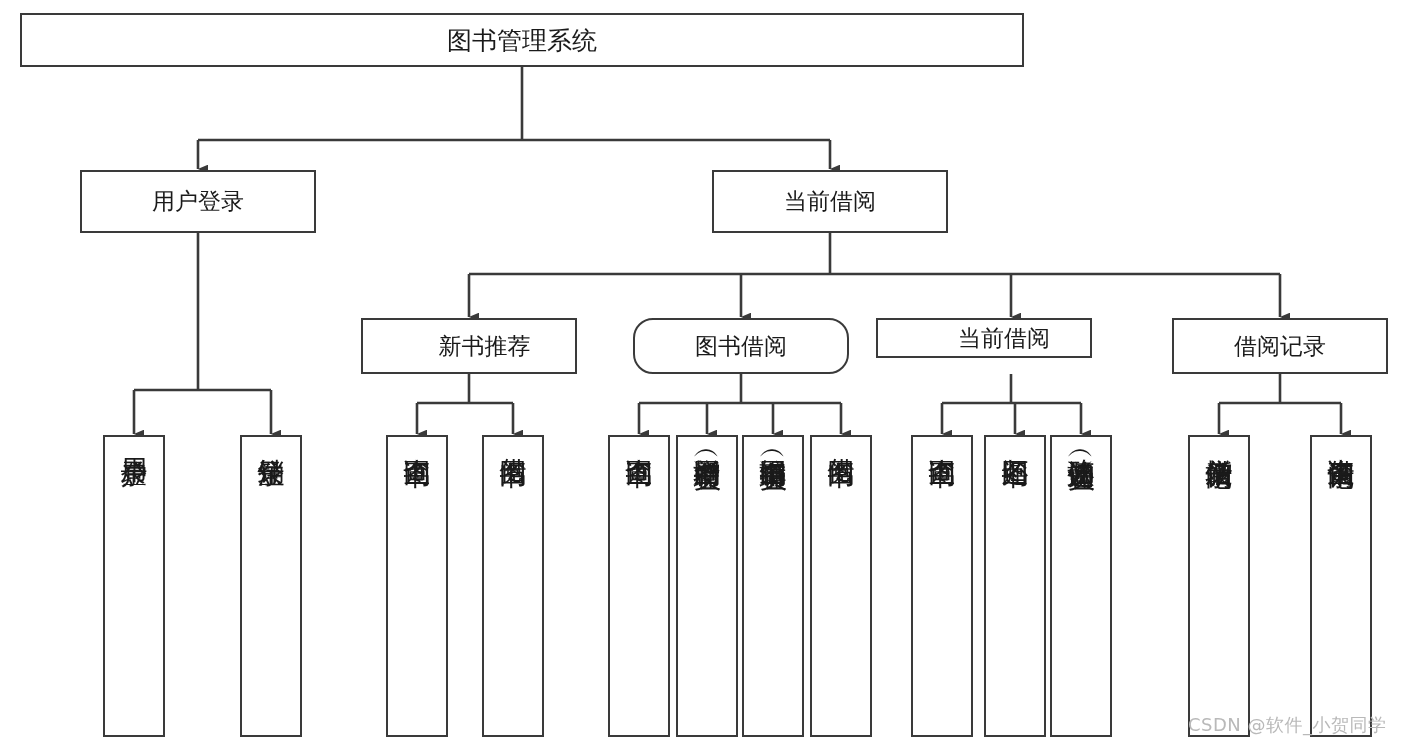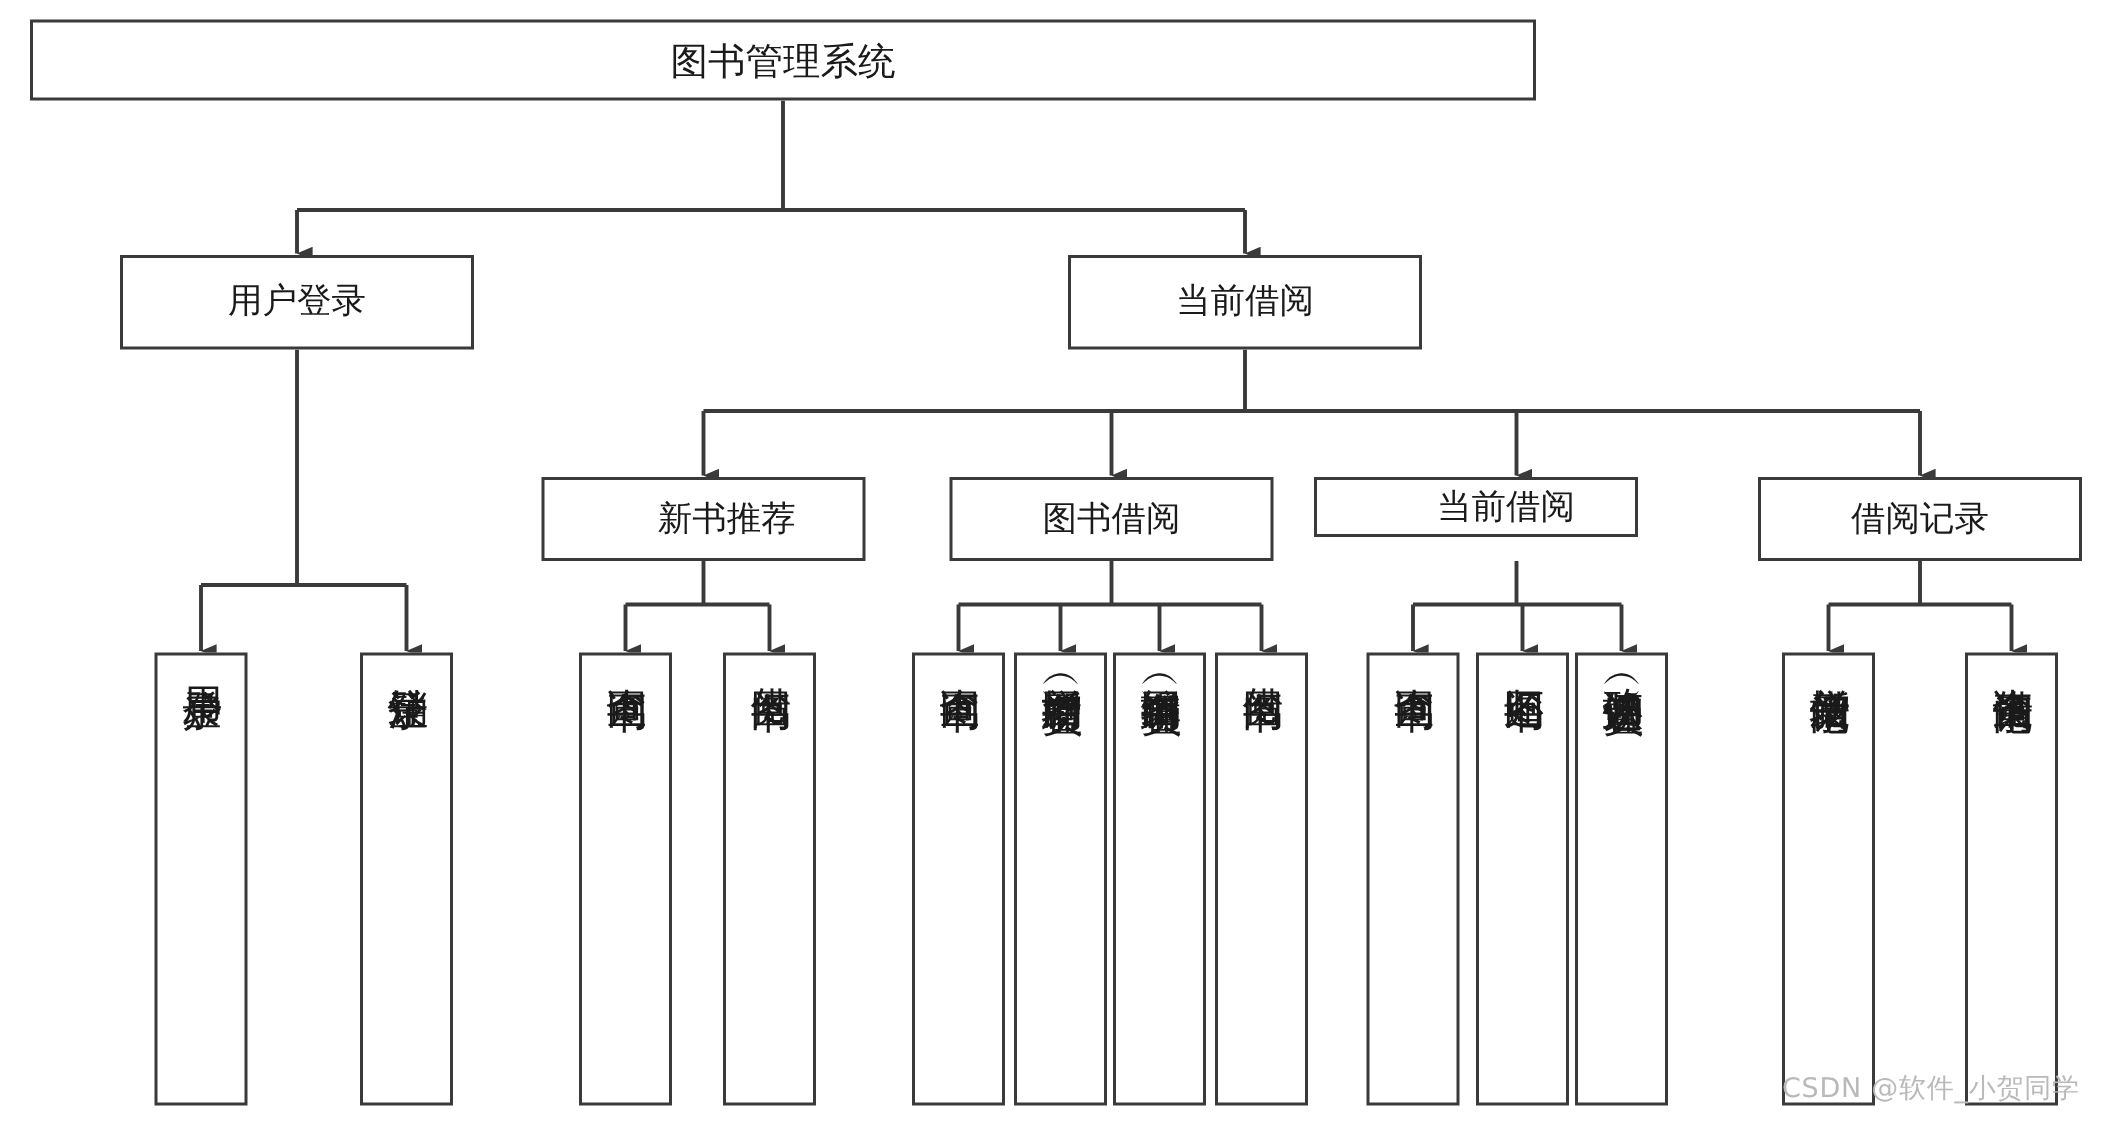--- a/index.html
+++ b/index.html
@@ -131,21 +131,21 @@
       </div>
       <div class="node lvl-mid" style="left: 80px; top: 170px; width: 236px; height: 63px;">
         <span class="node-label">用户登录</span>
       </div>
       <div class="node lvl-mid" style="left: 712px; top: 170px; width: 236px; height: 63px;">
         <span class="node-label">当前借阅</span>
       </div>
       <div class="node lvl-mid" style="left: 361px; top: 318px; width: 216px; height: 56px; padding-left: 31px;">
         <span class="node-label">新书推荐</span>
       </div>
-      <div class="node lvl-mid" style="left: 633px; top: 318px; width: 216px; height: 56px;">
+      <div class="node lvl-mid" style="left: 633px; top: 318px; width: 216px; height: 56px; border-radius: 20px;">
         <span class="node-label">图书借阅</span>
       </div>
       <div class="node lvl-mid" style="left: 876px; top: 318px; width: 216px; height: 40px; padding-left: 40px;">
         <span class="node-label">当前借阅</span>
       </div>
       <div class="node lvl-mid" style="left: 1172px; top: 318px; width: 216px; height: 56px; justify-content: center;">
         <span class="node-label">借阅记录</span>
       </div>
       <div class="node lvl-leaf" style="left: 103px; top: 435px; width: 62px; height: 302px;">
         <span class="node-label">用户登录</span>

